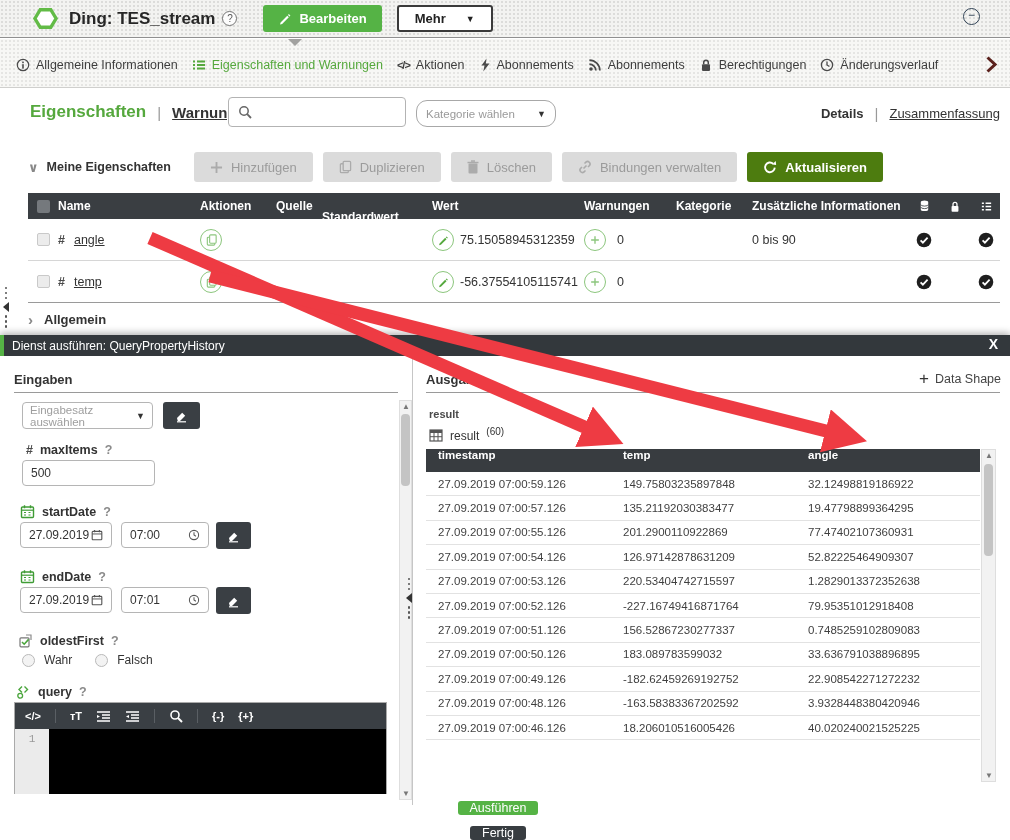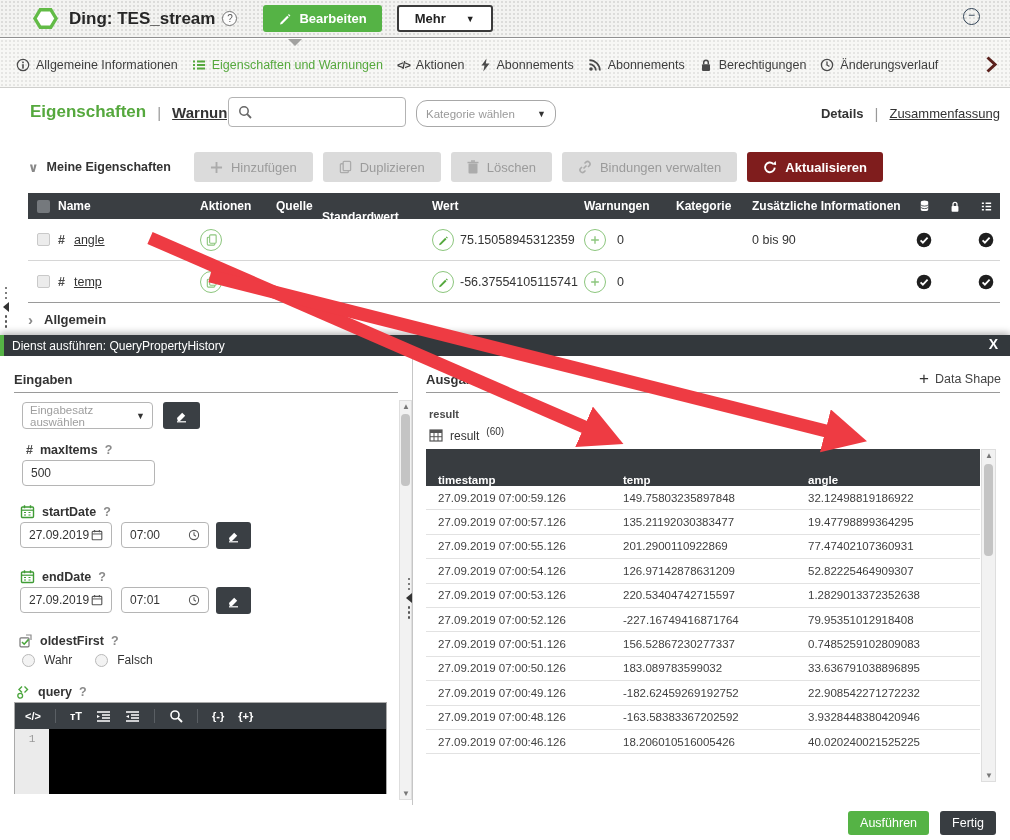--- a/index.html
+++ b/index.html
@@ -61,21 +61,21 @@
   .summary-lbl { color:#333; text-decoration:underline; cursor:pointer; }
 
   
   .toolbar-row { position:absolute; left:28px; top:152px; width:972px; display:flex; align-items:center; }
   .section-toggle { display:flex; gap:8px; align-items:center; font-weight:bold; font-size:12.5px; color:#333; cursor:pointer; }
   .chev { color:#888; font-size:13px; }
   .tbtns { margin-left:23px; display:flex; }
   .tbtn { height:30px; border-radius:3px; background:#dbdbdb; color:#9b9b9b; font-size:13px;
     display:inline-flex; align-items:center; gap:8px; padding:0 16px; border:none; margin-right:10px; }
   .tbtn svg { opacity:.75; }
-  .tbtn.dark { background:#7f1d1d; color:#fff; font-weight:bold; cursor:pointer; }
+  .tbtn.dark { background:#4d7c0f; color:#fff; font-weight:bold; cursor:pointer; }
   .tbtn.dark svg { opacity:1; }
 
   
   .ptable { position:absolute; left:28px; top:193px; width:972px; }
   .phead { display:flex; align-items:center; background:#3a3e42; color:#fff; font-weight:bold;
     font-size:12px; height:26px; }
   .prow { display:flex; align-items:center; height:42px; background:#fff;
     border-bottom:1px solid #d6d6d6; font-size:12.5px; }
   .prow:last-child { border-bottom:1px solid #9a9a9a; }
   .pc { flex:none; display:flex; align-items:center; }
@@ -148,30 +148,30 @@
   .data-shape { position:absolute; right:9px; top:13px; display:flex; align-items:center; gap:6px;
     font-size:12.5px; color:#444; cursor:pointer; }
   .ds-plus { font-size:17px; font-weight:normal; color:#333; }
   .out-rule { position:absolute; left:13px; right:10px; top:36px; border-top:1px solid #9a9a9a; }
   .result-label { position:absolute; left:16px; top:52px; font-size:11px; font-weight:bold; color:#4a4a4a; }
   .result-link { position:absolute; left:16px; top:73px; display:flex; align-items:flex-start; gap:7px;
     font-size:12px; color:#333; cursor:pointer; }
   .result-count { font-size:10px; position:relative; top:-3px; }
 
   .rtable { position:absolute; left:13px; top:93px; width:554px; height:352px; overflow:hidden; }
-  .rhead { display:flex; align-items:flex-end; background:#383c40; color:#fff; font-weight:bold;
-    font-size:11.5px; height:37px; }
+  .rhead { display:flex; align-items:flex-start; background:#383c40; color:#fff; font-weight:bold;
+    font-size:11.5px; height:23px; }
   .rrow { display:flex; align-items:center; height:24.4px; border-bottom:1px solid #e2e2e2;
     font-size:11.5px; color:#3f3f3f; background:#fff; }
   .rc0 { width:197px; padding-left:12px; } .rc1 { width:185px; } .rc2 { width:160px; }
 
   .rscroll { left:568px; top:93px; height:333px; position:absolute; background:#f2f2f2; border:1px solid #dedede; width:15px; }
 
   .dlg-footer { position:absolute; left:0; bottom:0; width:1010px; height:35px; background:#fff;
-    display:flex; justify-content:flex-end; align-items:center; gap:11px; padding-right:14px; }
+    display:flex; justify-content:flex-end; align-items:center; gap:11px; padding-right:14px;flex-direction:column; }
   .btn-exec { background:#55b345; color:#fff; font-size:12.5px; height:24px; padding:0 12px;
     border:none; border-radius:3px; cursor:pointer; }
   .btn-done { background:#383d41; color:#fff; font-size:12.5px; height:24px; padding:0 12px;
     border:none; border-radius:3px; cursor:pointer; }
 
   .div-handle { position:absolute; left:404px; top:219px; width:10px; }
 
   .arrows { position:absolute; left:0; top:0; z-index:60; pointer-events:none; }
 </style>
 </head>

